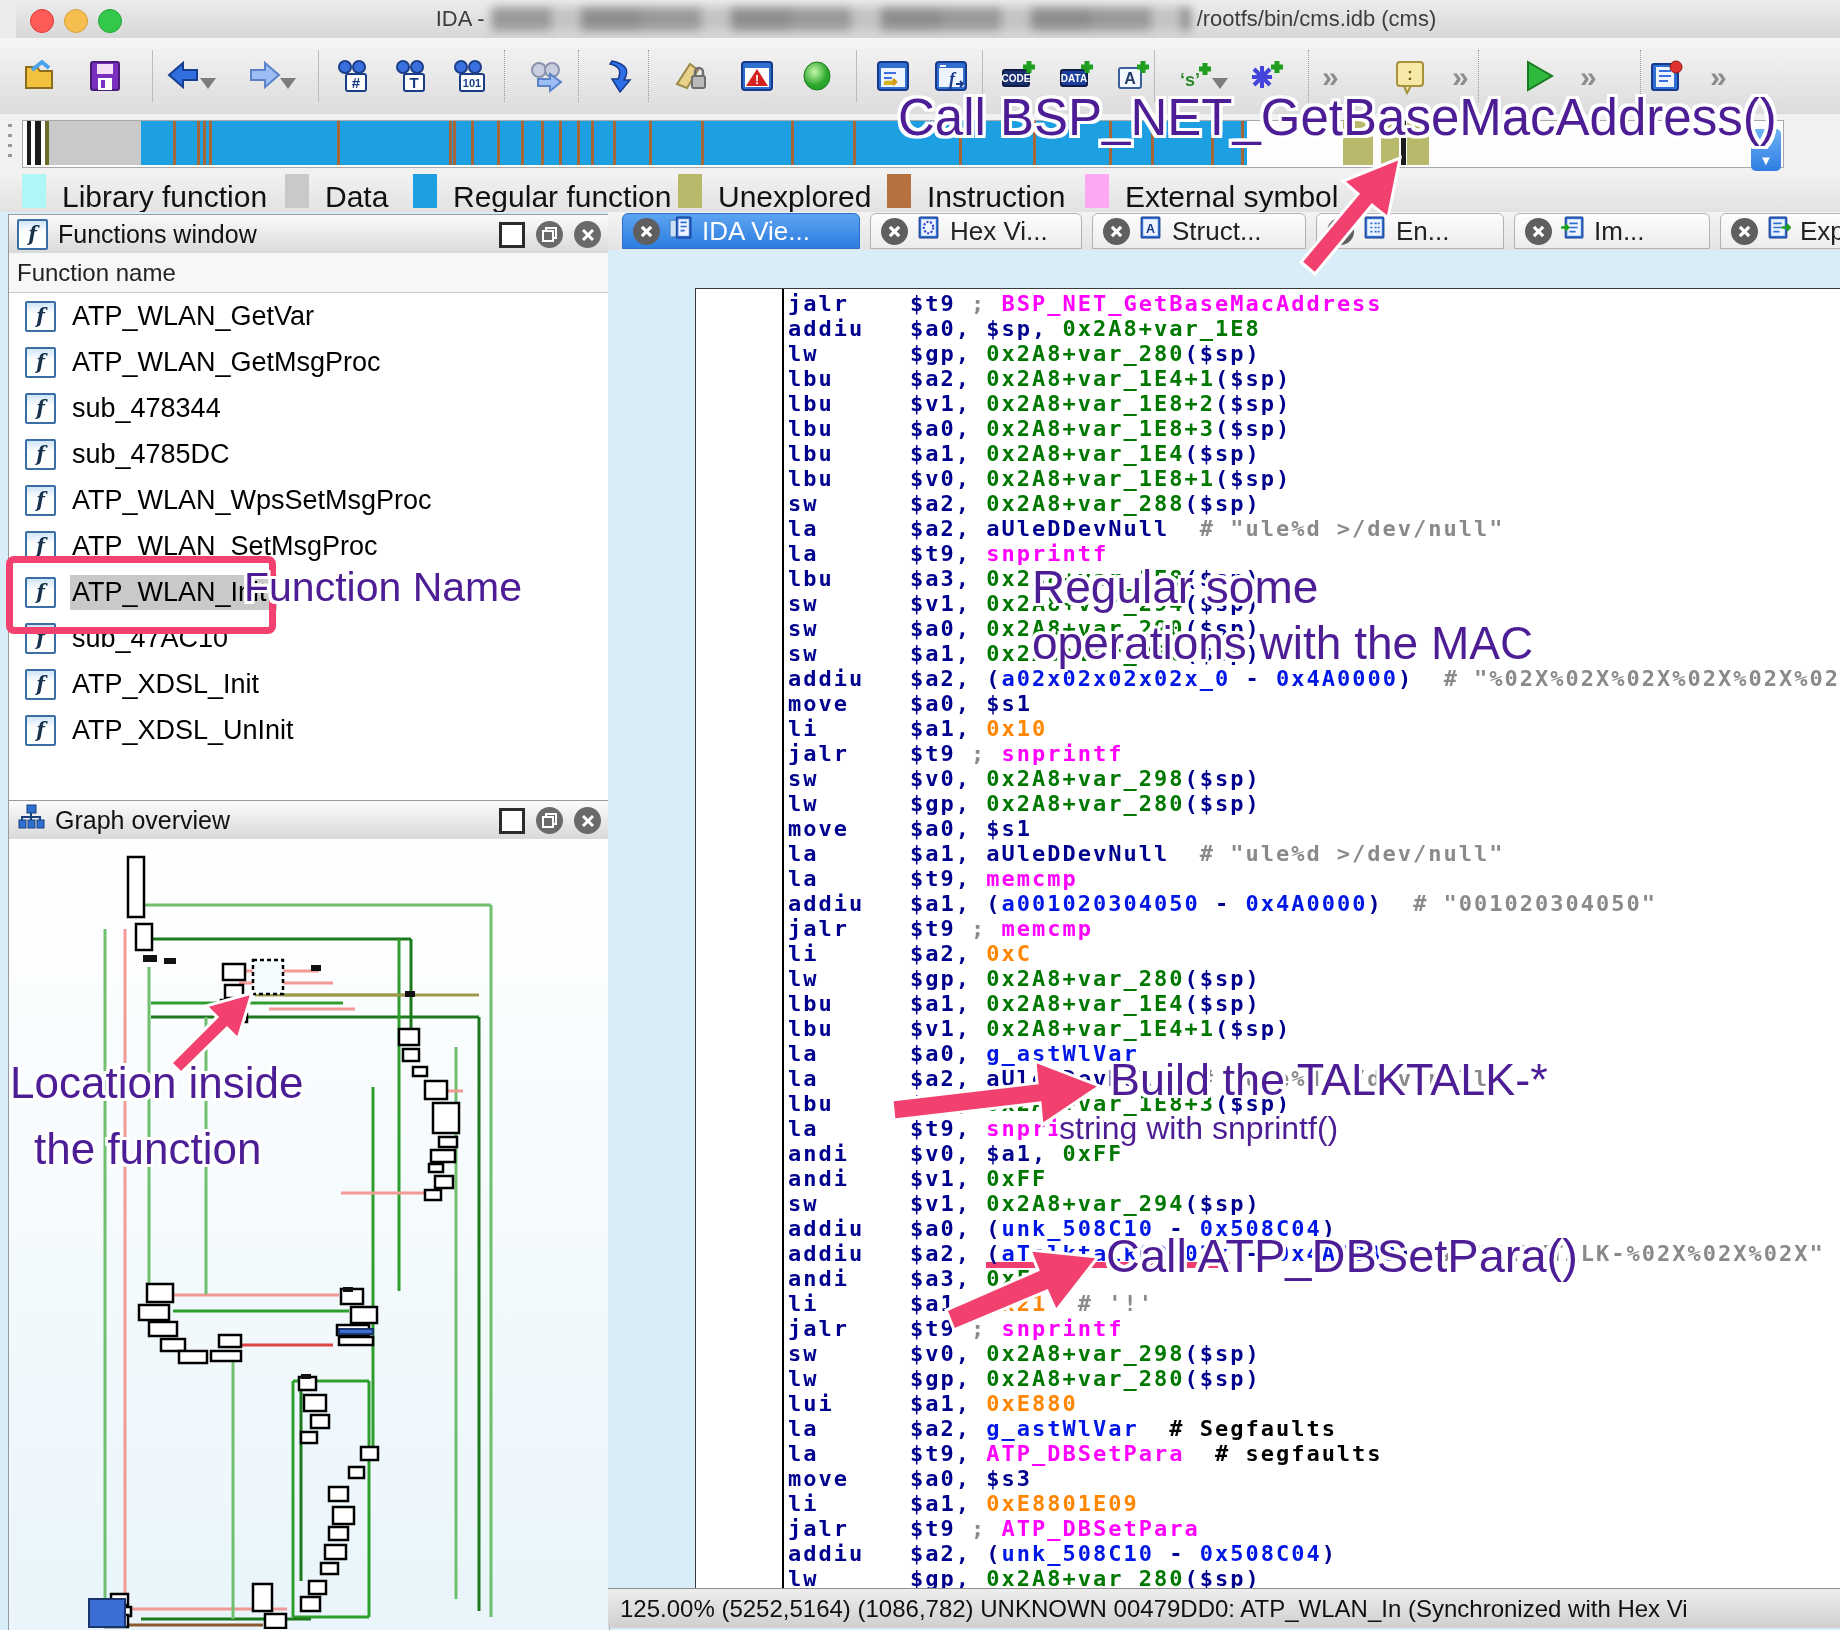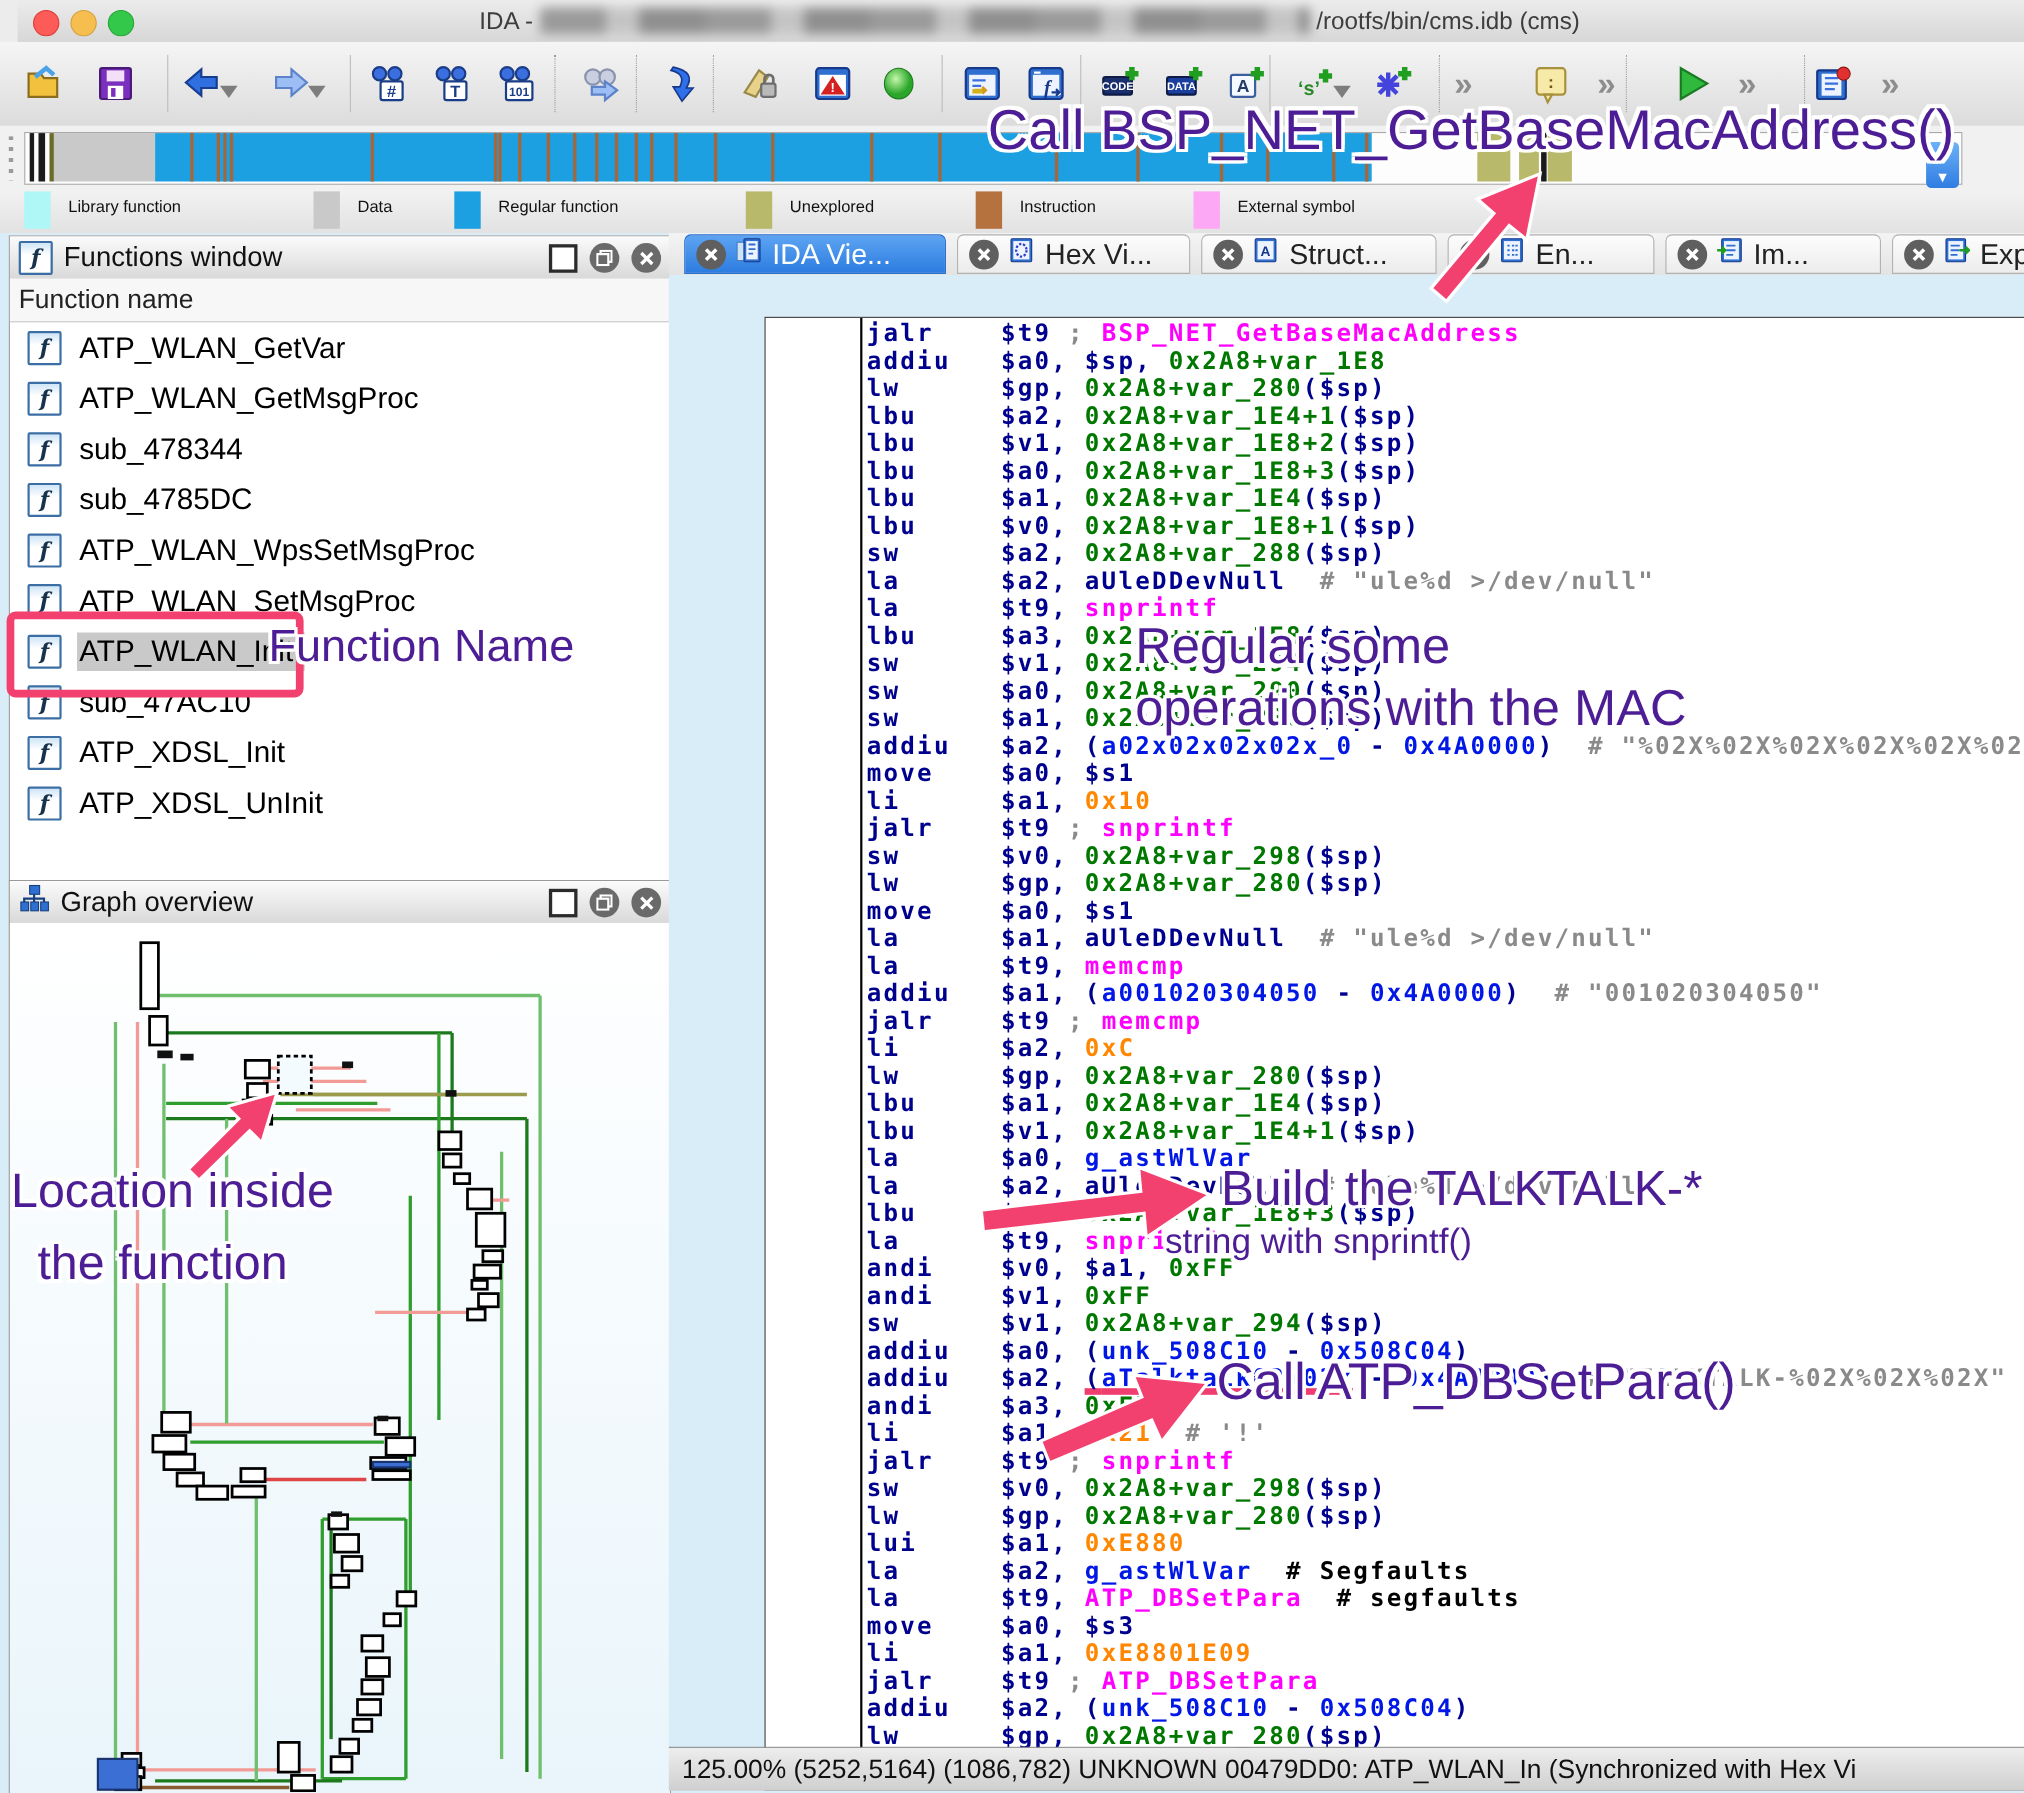--- a/index.html
+++ b/index.html
@@ -34,21 +34,21 @@
   .seg{position:absolute;top:0;height:44px;}
   #nav-spinner{position:absolute;right:2px;top:8px;width:30px;height:42px;border-radius:5px;
     background:linear-gradient(#6db1f5,#2f7de2);color:#fff;font-size:13px;line-height:21px;
     text-align:center;}
   #nav-handle{position:absolute;left:8px;top:10px;width:4px;height:40px;
     background:repeating-linear-gradient(#9a9a9a 0 3px,transparent 3px 10px);}
   
   #legend{position:absolute;left:0;top:172px;width:1840px;height:40px;
     background:linear-gradient(#f2f2f2,#e2e2e2);}
   .lg-sw{position:absolute;top:2px;width:24px;height:34px;}
-  .lg-lb{position:absolute;top:8px;font-size:15px;color:#111;}
+  .lg-lb{position:absolute;top:8px;font-size:30px;color:#111;}
   
   #main{position:absolute;left:0;top:212px;width:1840px;height:1418px;background:#d8edf8;}
   .panel{position:absolute;background:#fff;border:1px solid #9a9a9a;}
   .ptitle{position:absolute;left:0;top:0;right:0;height:38px;
     background:linear-gradient(#fbfbfb,#d9d9d9);border-bottom:1px solid #a8a8a8;
     display:flex;align-items:center;font-size:25px;color:#111;}
   .ptitle .picon{margin:0 10px 0 8px;}
   .winbtns{position:absolute;right:8px;top:6px;display:flex;gap:11px;align-items:center;}
   .wb-sq{width:20px;height:20px;border:3px solid #2b2b2b;background:#fff;}
   .wb-c{width:27px;height:27px;border-radius:50%;background:#6a6a6a;color:#fff;

